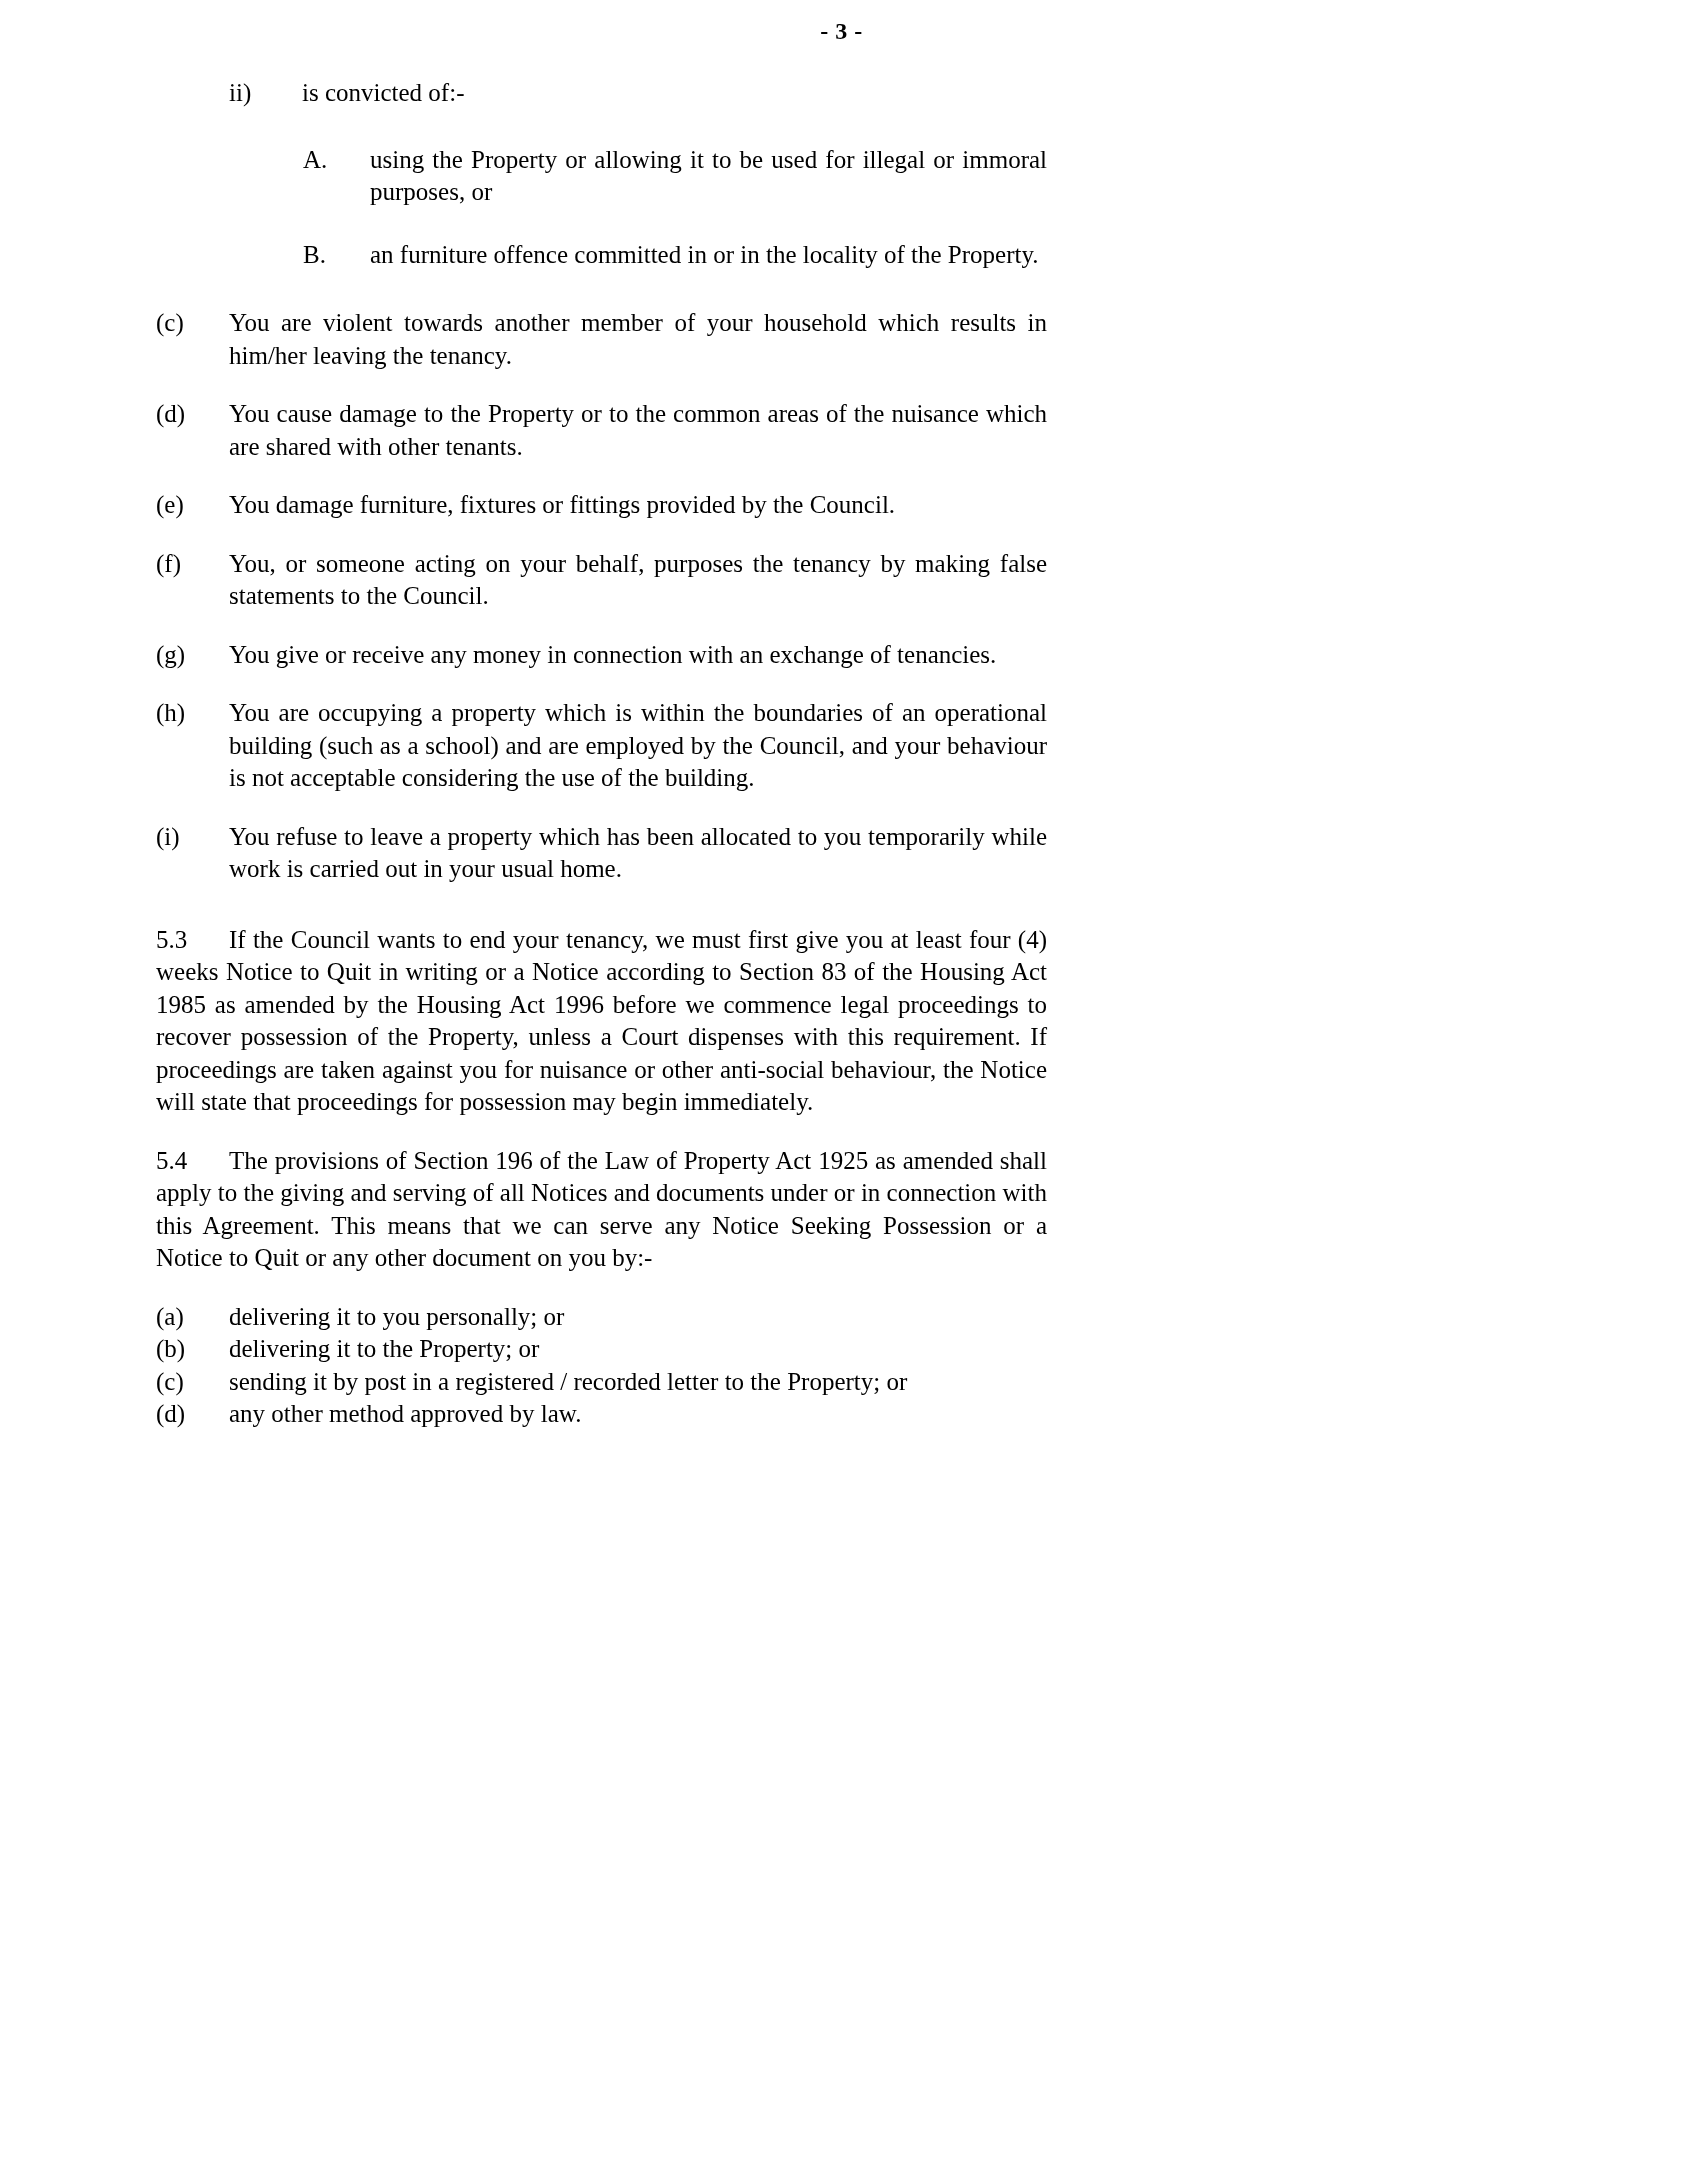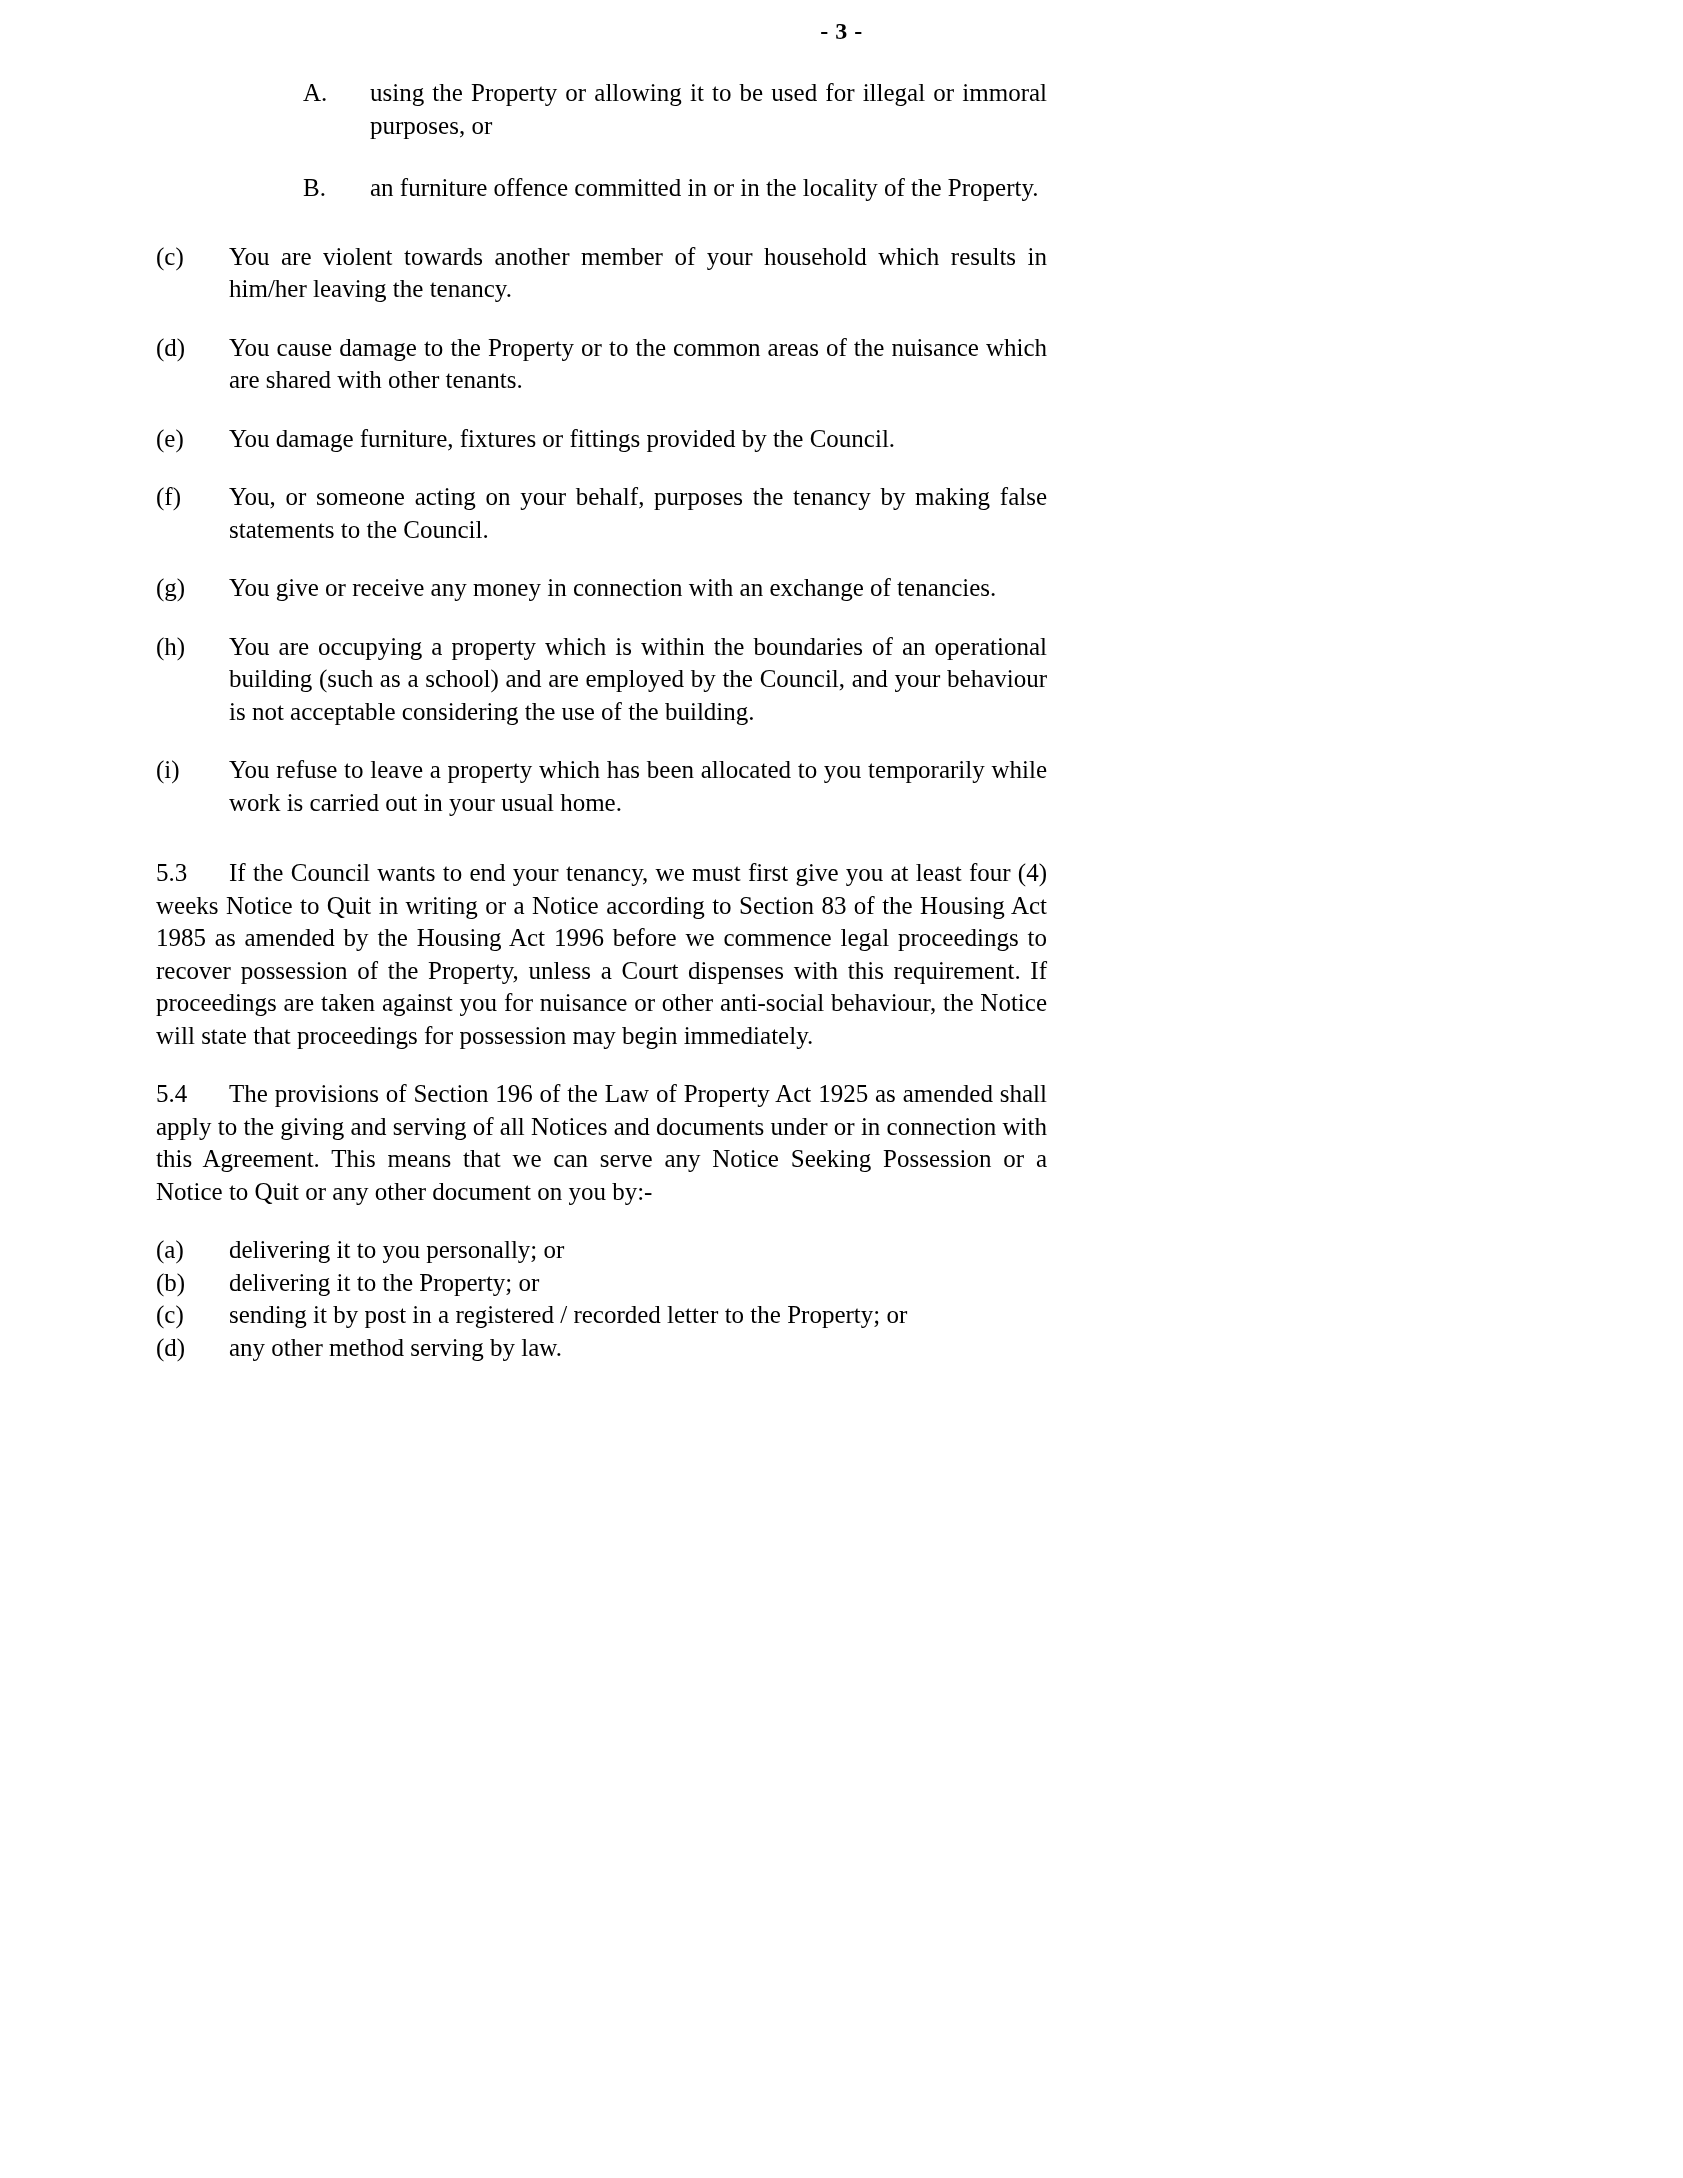--- a/index.html
+++ b/index.html
@@ -101,20 +101,24 @@
 </style>
 </head>
 <body>
 
 <div class="page">
 
   <div class="page-number">- 3 -</div>
 
   <div class="content">
 
+    <div class="row lvl-roman">
+      <span class="marker">ii)</span>
+      <span class="body-text left">is convicted of:-</span>
+    </div>
 
     <div class="row lvl-alpha">
       <span class="marker">A.</span>
       <span class="body-text">using the Property or allowing it to be used for illegal or immoral purposes, or</span>
     </div>
 
     <div class="row lvl-alpha" style="margin-bottom:36px;">
       <span class="marker">B.</span>
       <span class="body-text left">an furniture offence committed in or in the locality of the Property.</span>
     </div>
@@ -169,18 +173,18 @@
     <div class="row lvl-letter tight">
       <span class="marker">(b)</span>
       <span class="body-text left">delivering it to the Property; or</span>
     </div>
     <div class="row lvl-letter tight">
       <span class="marker">(c)</span>
       <span class="body-text left">sending it by post in a registered / recorded letter to the Property; or</span>
     </div>
     <div class="row lvl-letter tight">
       <span class="marker">(d)</span>
-      <span class="body-text left">any other method serving by law.</span>
+      <span class="body-text left">any other method approved by law.</span>
     </div>
 
   </div>
 </div>
 
 
 </body></html>

